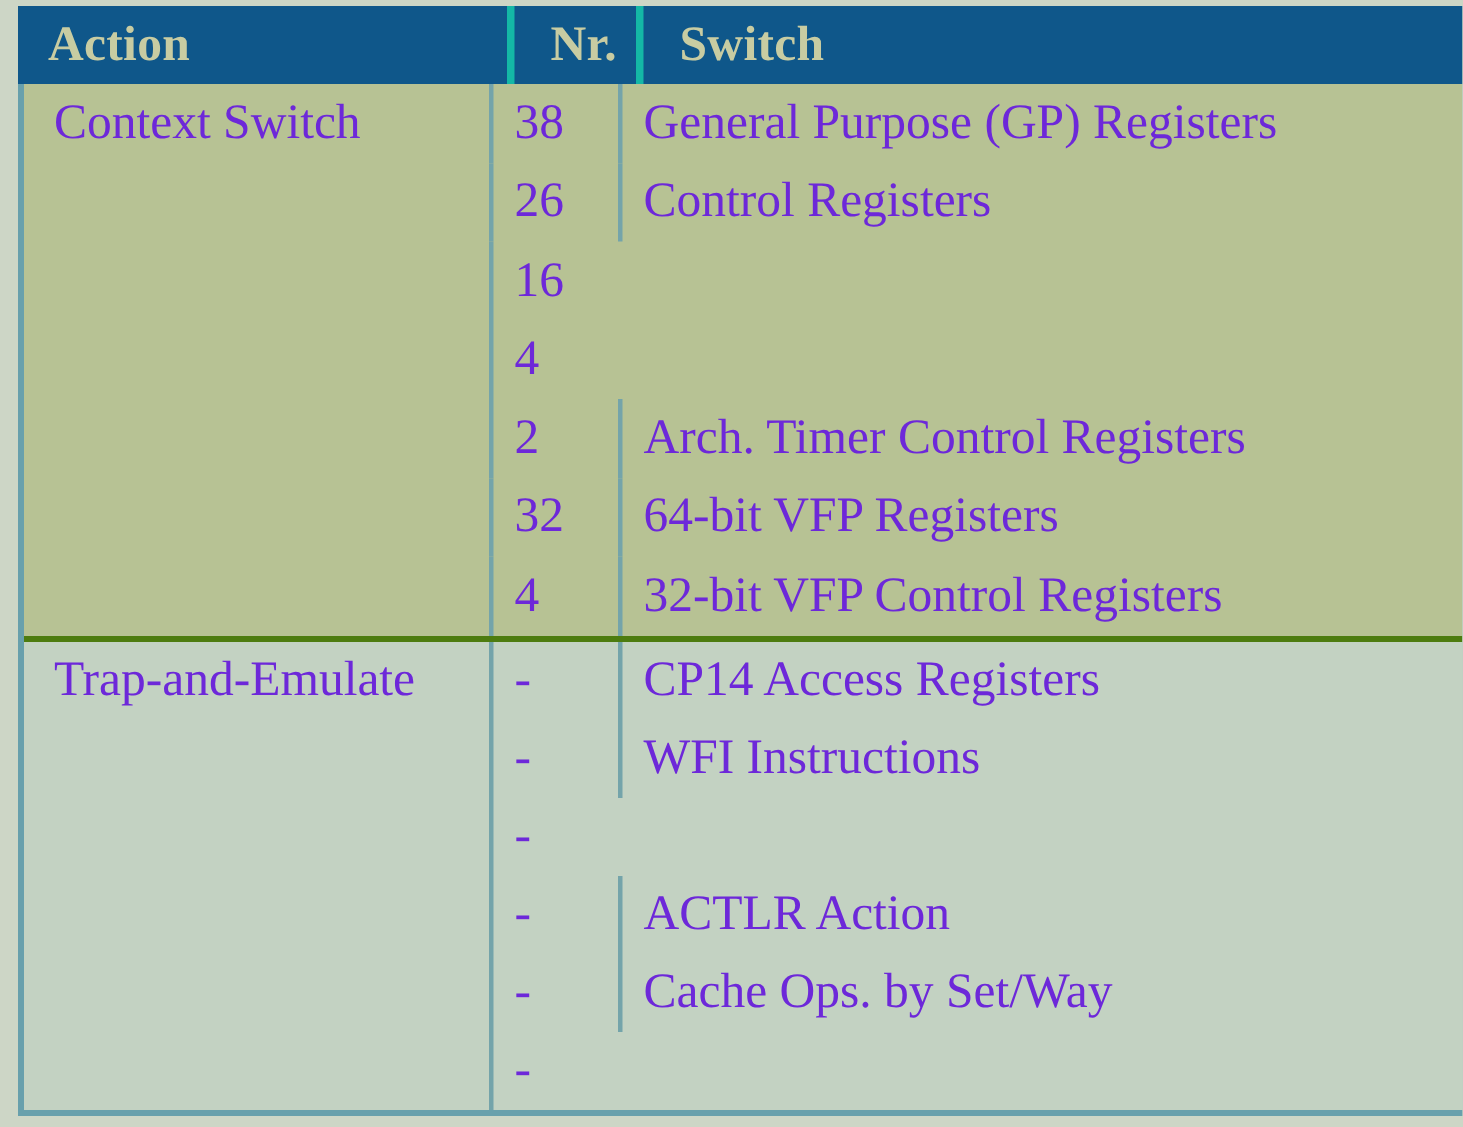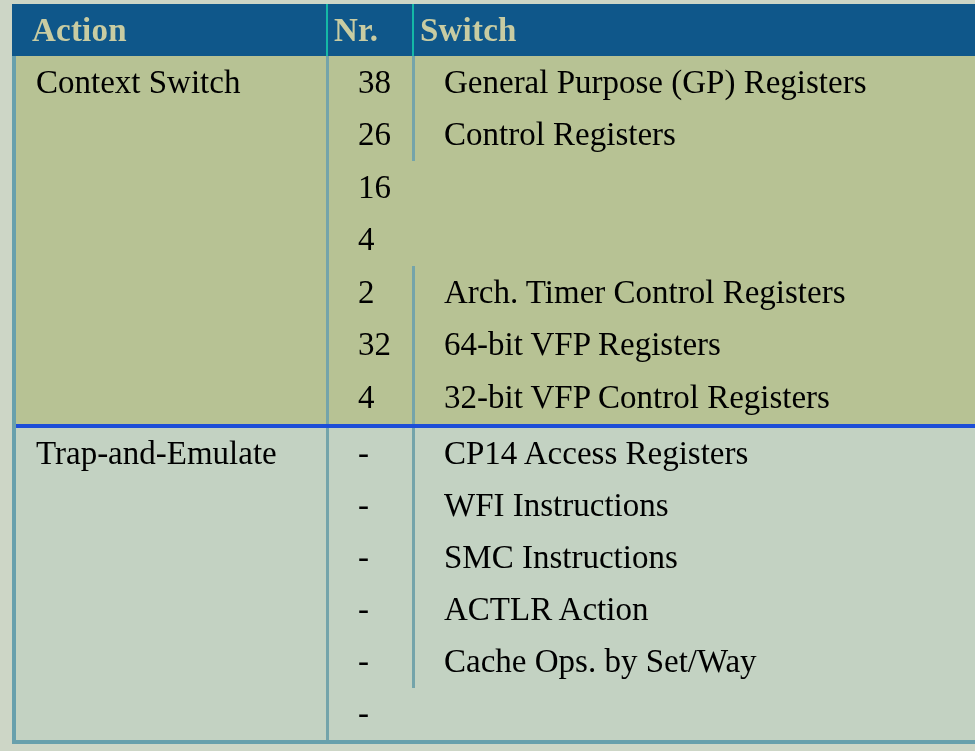--- a/index.html
+++ b/index.html
@@ -32,49 +32,50 @@
     display: flex;
     align-items: center;
     color: #c8cca2;
     font-weight: bold;
     font-size: 33px;
     letter-spacing: 0.2px;
   }
   .thead .hcell.h-action { padding-left: 20px; }
   .thead .hcell.h-nr,
   .thead .hcell.h-state {
-    padding-left: 6px;
-    border-left: 2px solid #14b8a6;
+    padding-left: 24px;
+    border-left: 5px solid #14b8a6;
+    margin-left: 12px;
   }
   
   .tbody {
     border-left: 4px solid #68a0ac;
     border-right: 4px solid #68a0ac;
     border-bottom: 4px solid #68a0ac;
   }
   .section { width: 100%; }
   .section-1 { background: #b7c294; }
-  .section-2 { background: #c3d2c2; border-top: 4px solid #1d4ed8; }
+  .section-2 { background: #c3d2c2; border-top: 4px solid #4d7c0f; }
   .row {
     display: grid;
     grid-template-columns: 310px 86px 1fr;
   }
   .section-1 .row { height: 52.5px; }
   .section-2 .row { height: 52px; }
   .cell {
     display: flex;
     align-items: center;
     font-size: 33px;
-    color: #000000;
+    color: #6d28d9;
     white-space: nowrap;
     overflow: hidden;
   }
   .c-action { padding-left: 20px; }
   .c-nr, .c-state {
-    padding-left: 29px;
+    padding-left: 14px;
     border-left: 3px solid #74a4aa;
   }
 </style>
 </head>
 <body>
 
 <div id="stage">
   <div id="vm-table">
 
     <div class="thead">
@@ -128,21 +129,20 @@
           <div class="cell c-state">CP14 Access Registers</div>
         </div>
         <div class="row">
           <div class="cell c-action"></div>
           <div class="cell c-nr">-</div>
           <div class="cell c-state">WFI Instructions</div>
         </div>
         <div class="row">
           <div class="cell c-action"></div>
           <div class="cell c-nr">-</div>
-          <div class="cell c-state">SMC Instructions</div>
         </div>
         <div class="row">
           <div class="cell c-action"></div>
           <div class="cell c-nr">-</div>
           <div class="cell c-state">ACTLR Action</div>
         </div>
         <div class="row">
           <div class="cell c-action"></div>
           <div class="cell c-nr">-</div>
           <div class="cell c-state">Cache Ops. by Set/Way</div>

